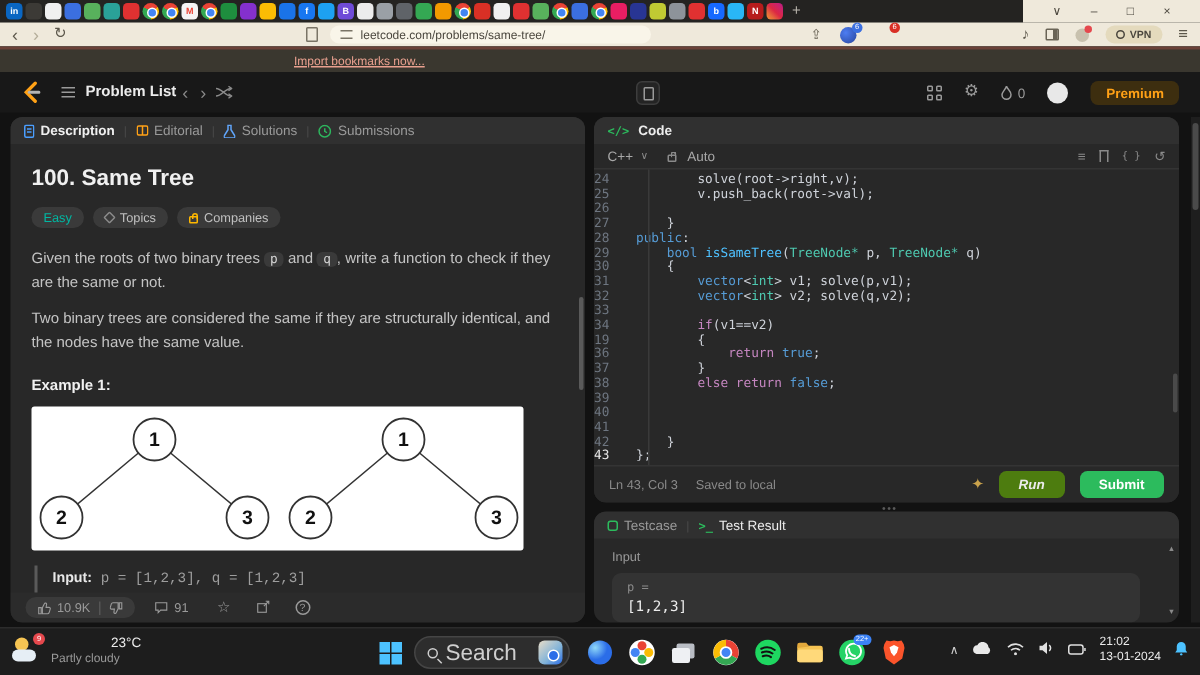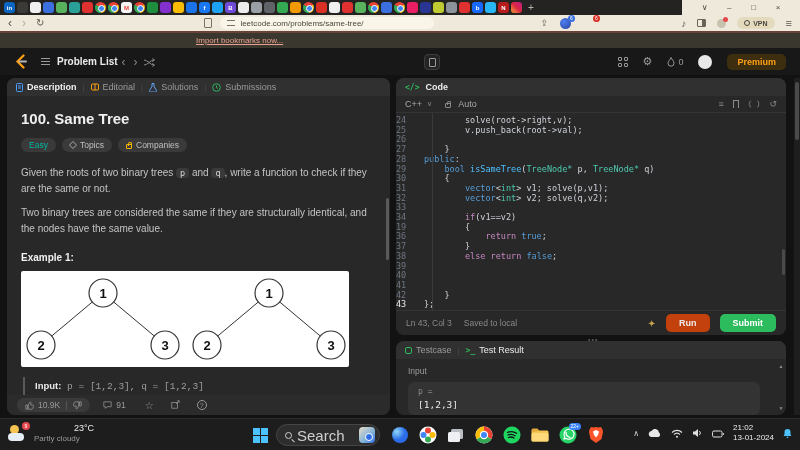--- a/index.html
+++ b/index.html
@@ -107,21 +107,21 @@
   .editor::before{content:"";position:absolute;left:36px;top:0;bottom:0;width:1px;background:#3a3a3a;}
   .code-line{display:flex;}
   .ln{width:28px;text-align:left;padding-right:10px;color:#6e7681;flex:0 0 auto;}
   .ln.cur{color:#e8e8e8;}
   .code{white-space:pre;}
   .tk-p{color:#cfd3da;} .tk-k{color:#569cd6;} .tk-t{color:#4ec9b0;} .tk-f{color:#4fc1ff;} .tk-c{color:#c586c0;}
   .code-status{position:absolute;left:0;bottom:0;width:100%;height:25px;border-top:1px solid #343434;background:#282828;display:flex;align-items:center;gap:12px;padding:0 10px;font-size:8.5px;color:#8a8a8a;}
   .cs-right{margin-left:auto;display:flex;align-items:center;gap:10px;}
   .sparkle{color:#c9a24c;font-size:10px;}
   .btn{border-radius:5px;padding:4px 13px;font-size:9px;font-weight:bold;}
-  .btn-run{background:#c2410c;color:#ececec;}
+  .btn-run{background:#4d7c0f;color:#ececec;font-style:italic;}
   .btn-submit{background:#2cbb5d;color:#ffffff;}
   .code-scroll{position:absolute;right:1px;bottom:60px;width:3px;height:26px;background:#4a4a4a;border-radius:2px;}
   .drag-dots{position:absolute;left:588px;top:336px;color:#5a5a5a;font-size:7px;letter-spacing:1px;}
 
   
   .test-panel{left:396px;top:341px;width:390px;height:74px;}
   .tp-ic{color:#2cbb5d;font-size:8px;font-family:"DejaVu Sans Mono",monospace;font-weight:bold;}
   .tp-check{width:7px;height:7px;border:1px solid #2cbb5d;border-radius:2px;}
   .tp-lbl{color:#9a9a9a;}
   .tp-lbl.active{color:#ececec;font-weight:normal;text-align:center;}

